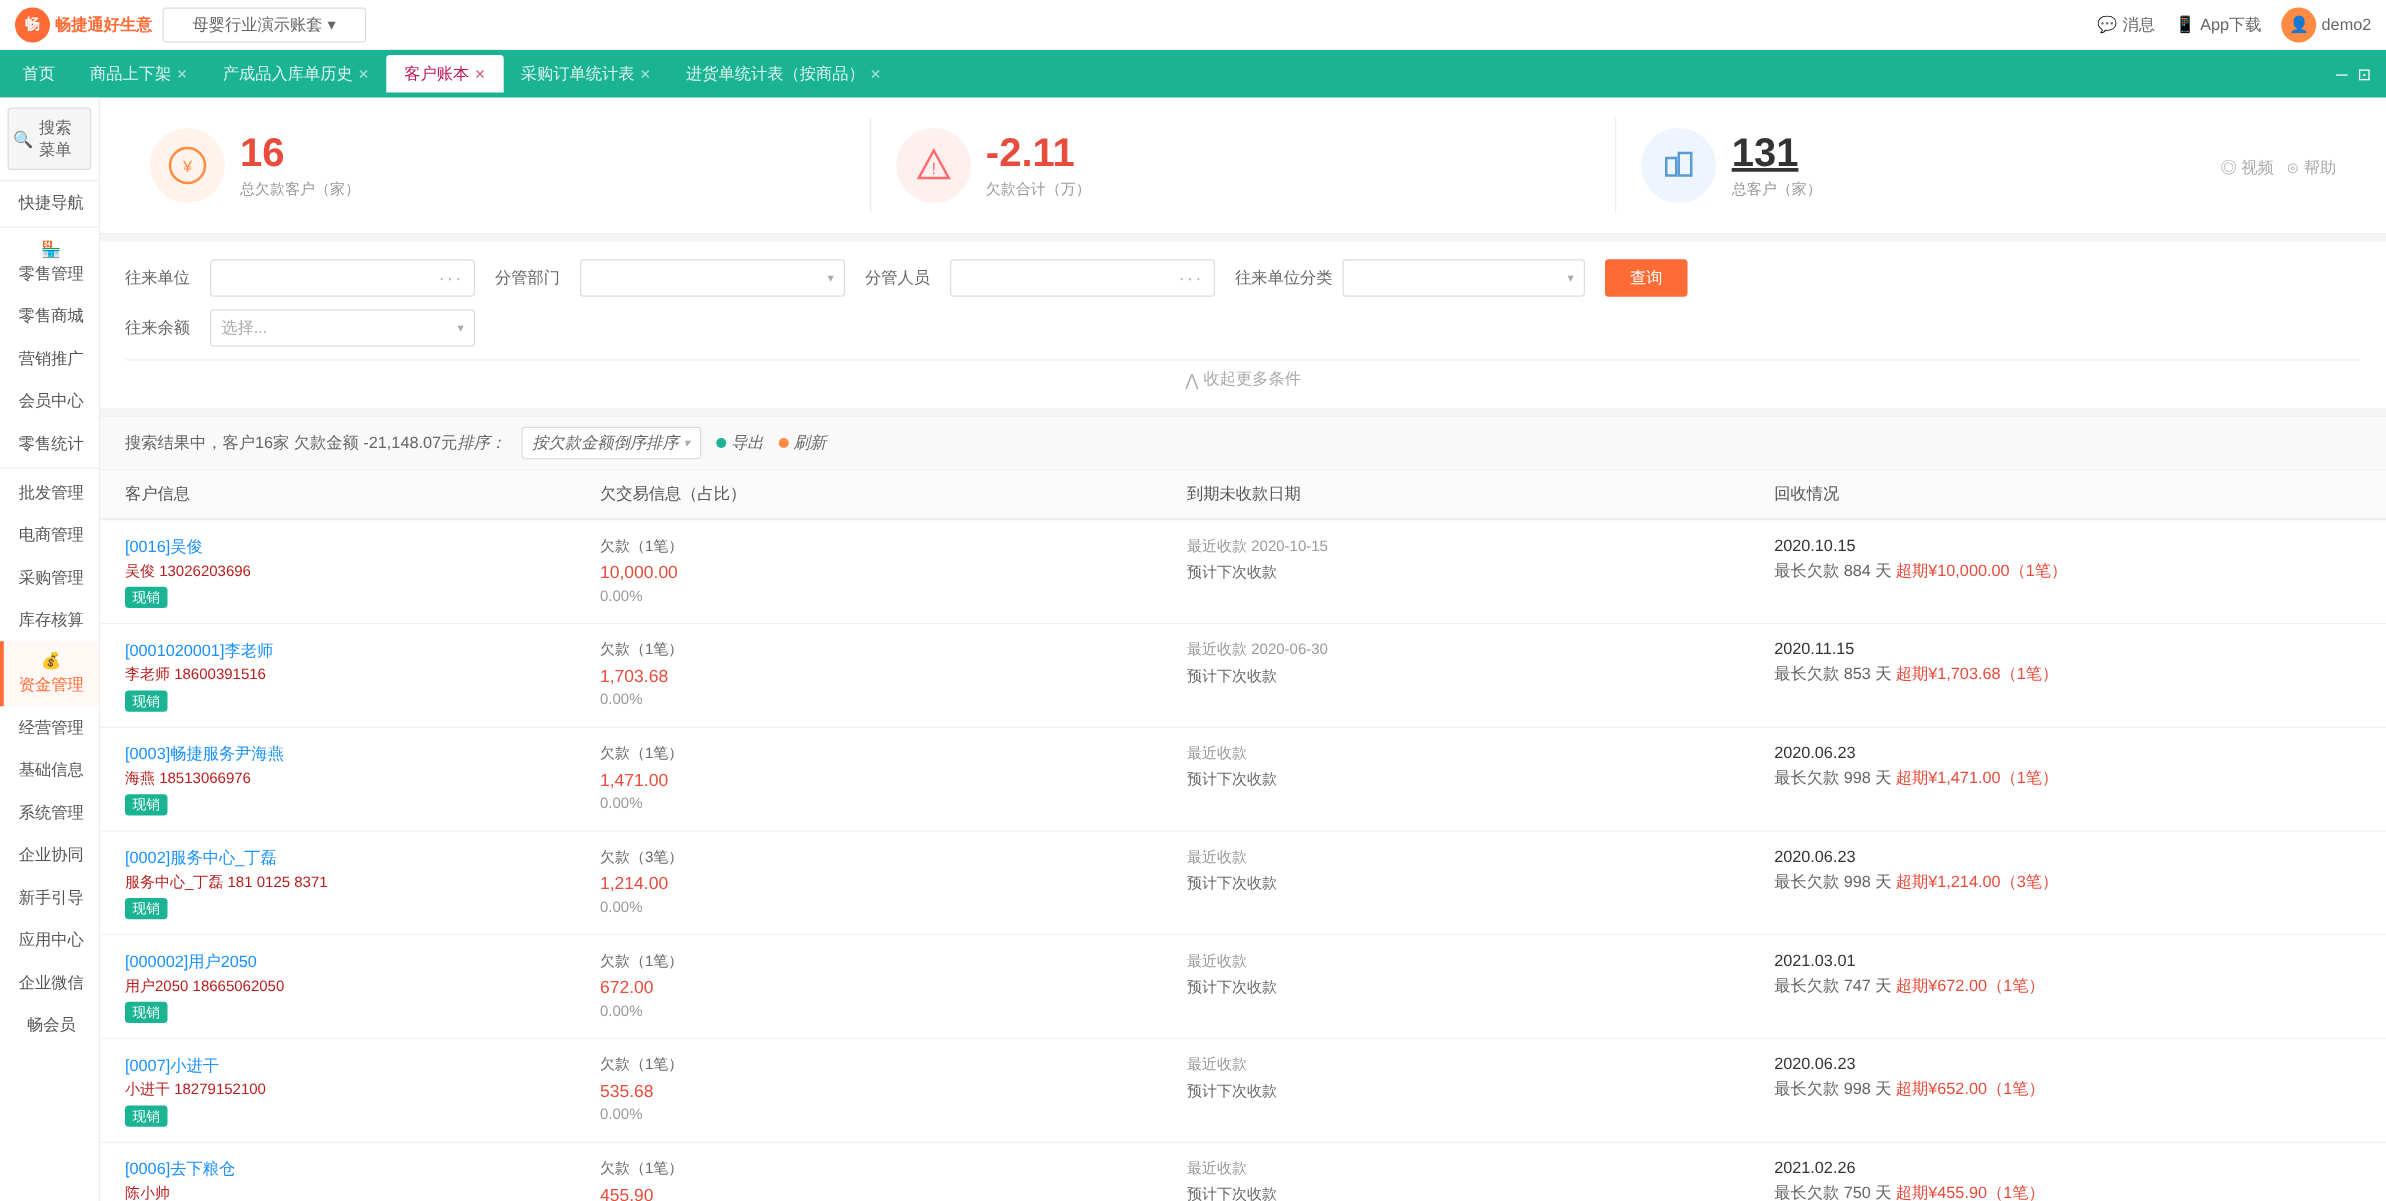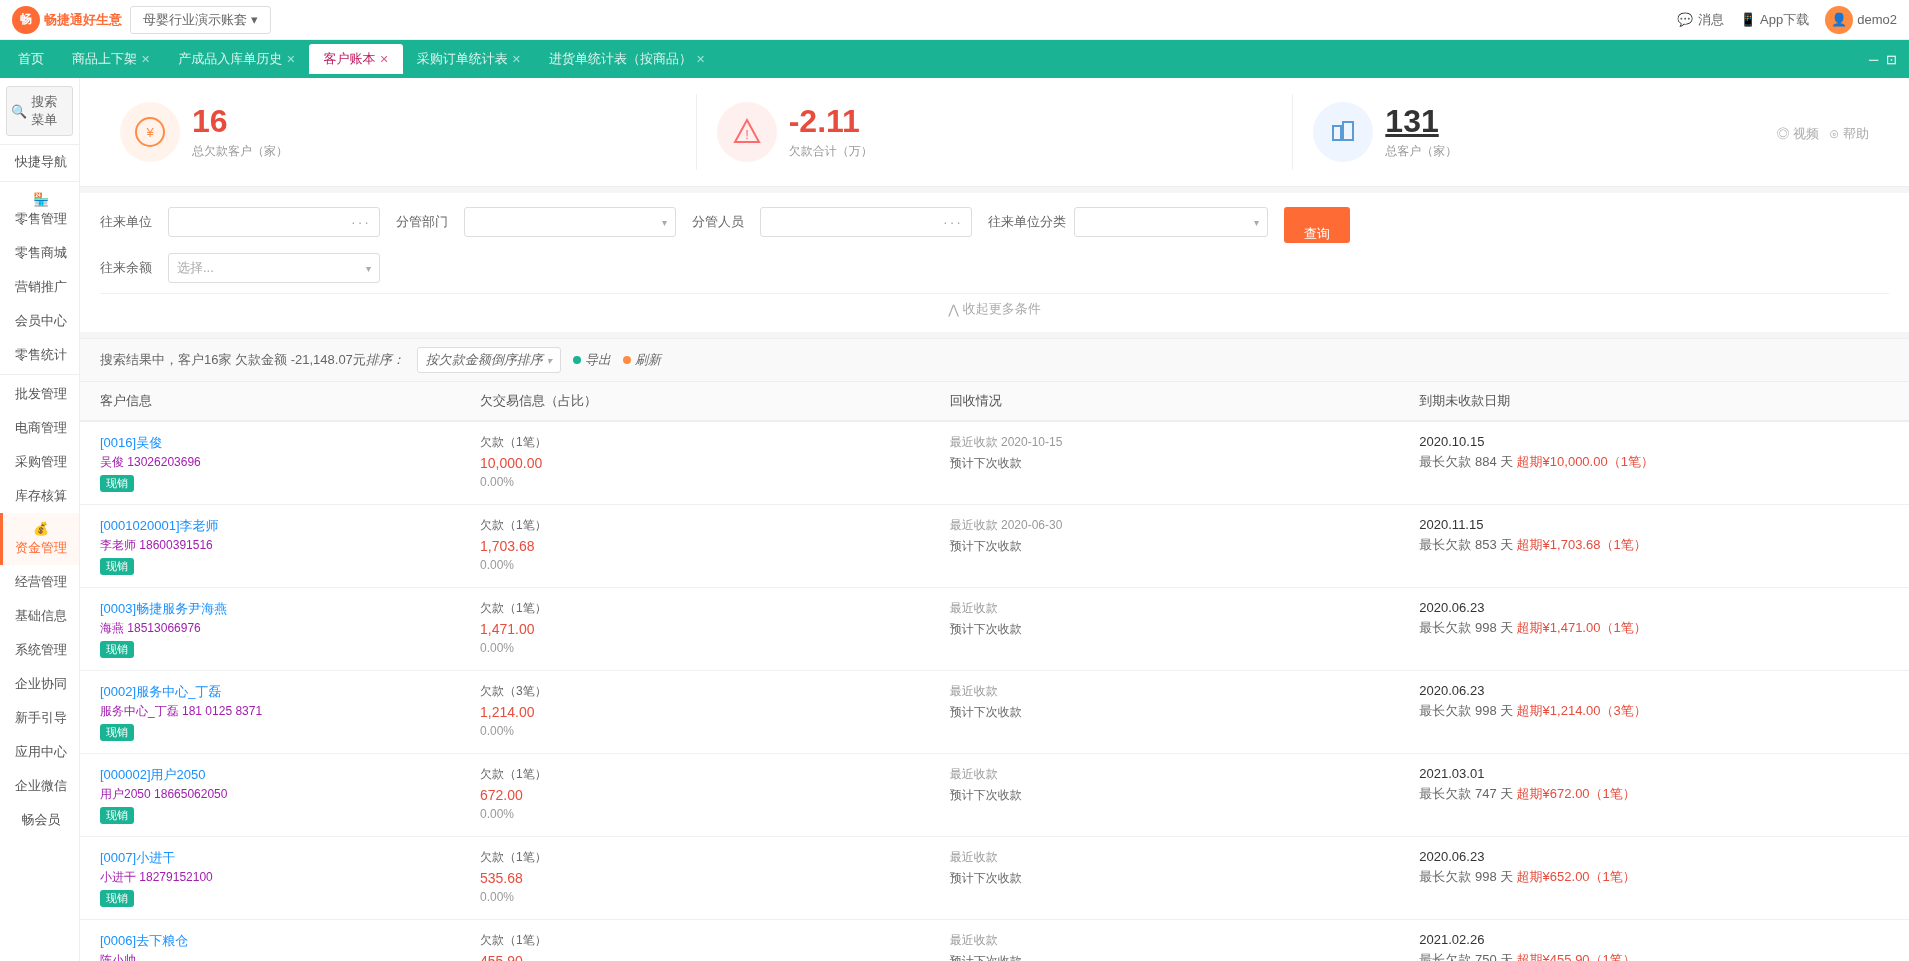--- a/index.html
+++ b/index.html
@@ -3,21 +3,21 @@
   <meta charset="utf-8">
   <style>
     * { box-sizing: border-box; margin: 0; padding: 0; font-family: 'Microsoft YaHei', Arial, sans-serif; font-size: 13px; }
     body { background: #f5f5f5; display: flex; flex-direction: column; height: 100vh; overflow: hidden; }
 
     
     .topbar { background: #fff; height: 40px; display: flex; align-items: center; justify-content: space-between; padding: 0 12px; border-bottom: 1px solid #eee; flex-shrink: 0; }
     .topbar-left { display: flex; align-items: center; gap: 8px; }
     .logo-area { display: flex; align-items: center; gap: 4px; color: #ff6b35; font-weight: bold; font-size: 14px; }
     .logo-circle { width: 28px; height: 28px; background: #ff6b35; border-radius: 50%; display: flex; align-items: center; justify-content: center; color: white; font-size: 12px; }
-    .company-selector { display: flex; align-items: center; gap: 4px; color: #666; cursor: pointer; padding: 4px 12px; border: 1px solid #ddd; border-radius: 3px; font-size: 12px; background: #fff; }
+    .company-selector { display: flex; align-items: center; gap: 4px; color: #666; cursor: pointer; padding: 4px 23px; border: 1px solid #ddd; border-radius: 3px; font-size: 12px; background: #fff; }
     .topbar-right { display: flex; align-items: center; gap: 16px; color: #666; font-size: 13px; }
     .topbar-right-item { display: flex; align-items: center; gap: 4px; cursor: pointer; }
     .avatar { width: 28px; height: 28px; border-radius: 50%; background: #ff8c42; display: flex; align-items: center; justify-content: center; color: white; font-size: 11px; }
 
     
     .nav-tabs { background: #1ab394; display: flex; align-items: center; height: 38px; flex-shrink: 0; padding: 0 4px; }
     .nav-tab { display: flex; align-items: center; gap: 4px; padding: 6px 14px; cursor: pointer; color: rgba(255,255,255,0.85); font-size: 13px; border-radius: 3px 3px 0 0; white-space: nowrap; }
     .nav-tab.active { background: #fff; color: #be185d; border-radius: 3px 3px 0 0; }
     .nav-tab .close-icon { font-size: 11px; opacity: 0.7; }
     .nav-tab.home { color: rgba(255,255,255,0.9); }
@@ -54,39 +54,39 @@
     .stat-help { margin-left: auto; display: flex; align-items: flex-start; gap: 10px; font-size: 12px; color: #aaa; padding-top: 4px; }
 
     
     .filter-area { background: #fff; padding: 14px 20px 8px; margin-top: 6px; }
     .filter-row { display: flex; align-items: flex-start; gap: 16px; margin-bottom: 10px; flex-wrap: wrap; }
     .filter-item { display: flex; align-items: center; gap: 8px; flex: 1; min-width: 200px; max-width: 280px; }
     .filter-label { color: #666; font-size: 13px; white-space: nowrap; min-width: 60px; }
     .filter-input { flex: 1; border: 1px solid #ddd; border-radius: 3px; padding: 5px 8px; font-size: 13px; color: #333; outline: none; display: flex; align-items: center; justify-content: space-between; cursor: pointer; height: 30px; }
     .filter-input input { border: none; outline: none; width: 100%; font-size: 13px; }
     .filter-select { flex: 1; border: 1px solid #ddd; border-radius: 3px; padding: 5px 8px; font-size: 13px; color: #999; height: 30px; display: flex; align-items: center; justify-content: space-between; cursor: pointer; background: #fff; }
-    .btn-search { background: #ff6b35; color: white; border: none; padding: 18px 20px; border-radius: 3px; cursor: pointer; font-size: 13px; height: 30px; }
+    .btn-search { background: #ff6b35; color: white; border: none; padding: 6px 20px; border-radius: 3px; cursor: pointer; font-size: 13px; height: 30px; }
     .collapse-btn { text-align: center; padding: 6px; color: #aaa; font-size: 12px; cursor: pointer; border-top: 1px solid #f0f0f0; display: flex; align-items: center; justify-content: center; gap: 4px; }
 
     
     .results-bar { background: #f9f9f9; padding: 8px 20px; display: flex; align-items: center; justify-content: flex-start; border-top: 1px solid #eee; border-bottom: 1px solid #eee; font-size: 13px; margin-top: 6px; }
     .results-bar-left { color: #666; }
     .results-bar-right { display: flex; align-items: center; gap: 12px; color: #666; font-size: 12px; font-style: italic; }
     .sort-select { border: 1px solid #ddd; border-radius: 3px; padding: 3px 8px; font-size: 12px; background: #fff; cursor: pointer; display: flex; align-items: center; gap: 4px; }
     .action-btn { display: flex; align-items: center; gap: 4px; cursor: pointer; color: #666; font-size: 12px; }
     .action-btn .dot { width: 8px; height: 8px; border-radius: 50%; }
     .dot-green { background: #1ab394; }
     .dot-orange { background: #ff8c42; }
 
     
     .data-table { background: #fff; margin-top: 0; }
     .table-header { display: grid; grid-template-columns: 380px 1fr 1fr 1fr; background: #fafafa; border-bottom: 2px solid #eee; padding: 10px 20px; font-size: 13px; color: #555; font-weight: 500; }
     .table-row { display: grid; grid-template-columns: 380px 1fr 1fr 1fr; padding: 12px 20px; border-bottom: 1px solid #f0f0f0; background: #fff; }
     .customer-name { color: #1890ff; font-size: 13px; cursor: pointer; display: block; margin-bottom: 2px; }
-    .customer-info { color: #a21caf; font-size: 12px; margin-bottom: 4px; }
+    .customer-info { color: #b91c1c; font-size: 12px; margin-bottom: 4px; }
     .tag-green { background: #1ab394; color: white; font-size: 11px; padding: 1px 6px; border-radius: 3px; display: inline-block; }
     .debt-amount { color: #e74c3c; font-size: 14px; font-weight: 500; display: block; margin-top: 4px; }
     .debt-percent { color: #999; font-size: 12px; margin-top: 4px; }
     .debt-label { color: #666; font-size: 12px; }
     .recover-info { font-size: 12px; color: #666; }
     .recover-label { color: #999; font-size: 12px; margin-bottom: 4px; }
     .overdue-date { color: #333; font-size: 13px; margin-bottom: 4px; }
     .overdue-detail { font-size: 12px; color: #666; }
     .overdue-link { color: #e74c3c; text-decoration: none; }
 
@@ -338,22 +338,22 @@
           <span class="dot dot-orange"></span>
           <span>刷新</span>
         </div>
       </div>
     </div>
 
     <div class="data-table">
       <div class="table-header">
         <div>客户信息</div>
         <div>欠交易信息（占比）</div>
+        <div>到期未收款日期</div>
         <div>回收情况</div>
-        <div>到期未收款日期</div>
       </div>
 
       <div class="table-row">
         <div>
           <a class="customer-name">[0016]吴俊</a>
           <div class="customer-info">吴俊  13026203696</div>
           <span class="tag-green">现销</span>
         </div>
         <div>
           <span class="debt-label">欠款（1笔）</span>

